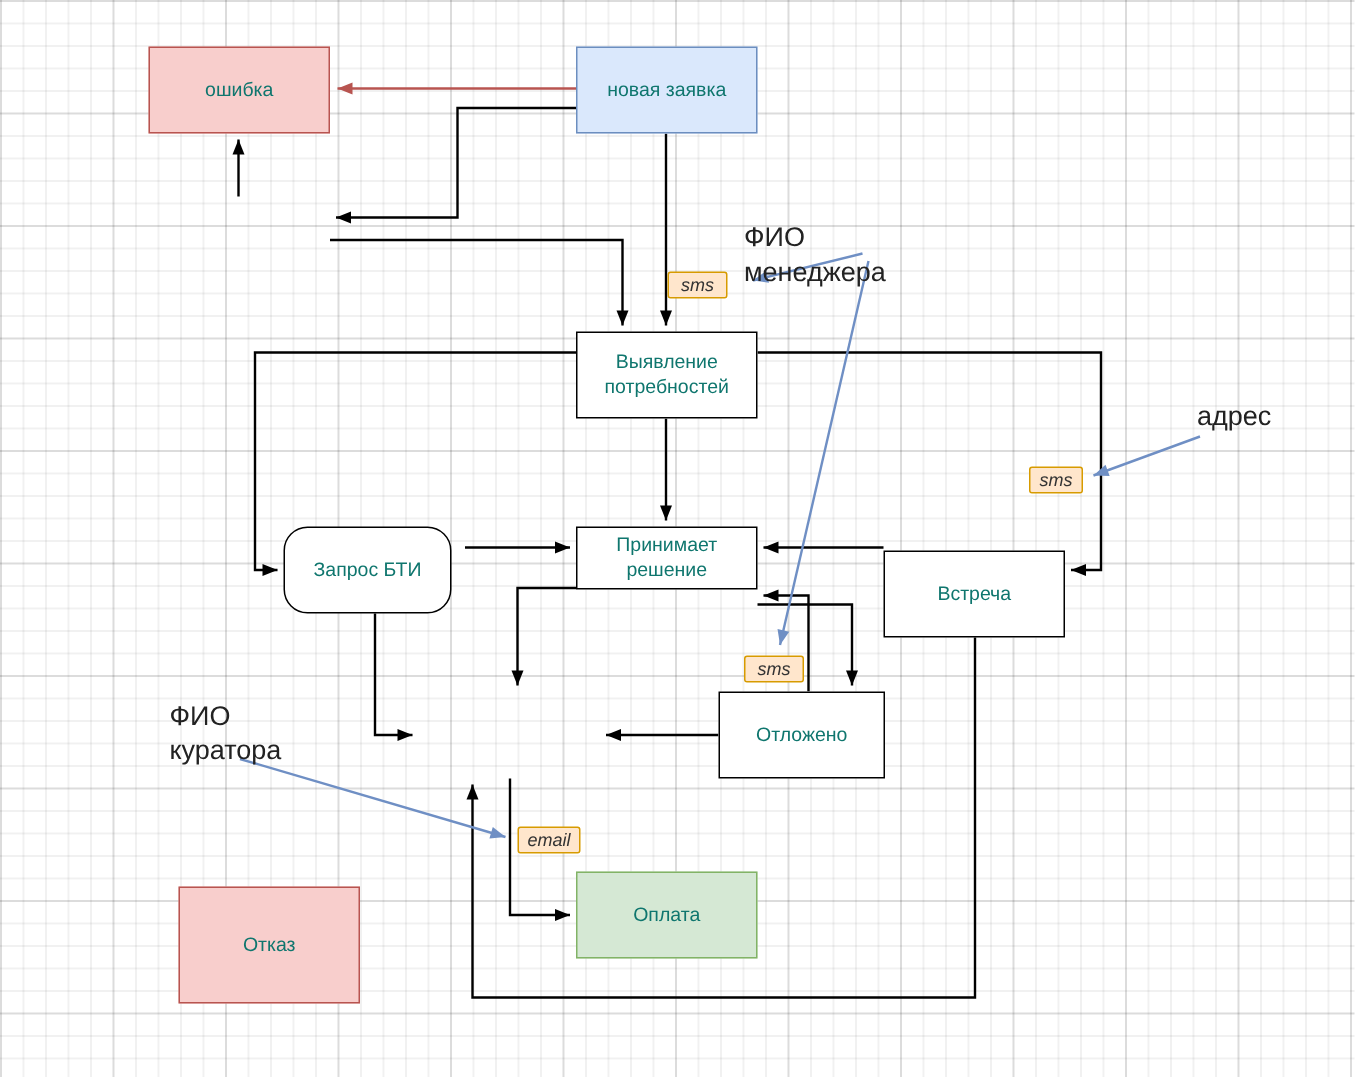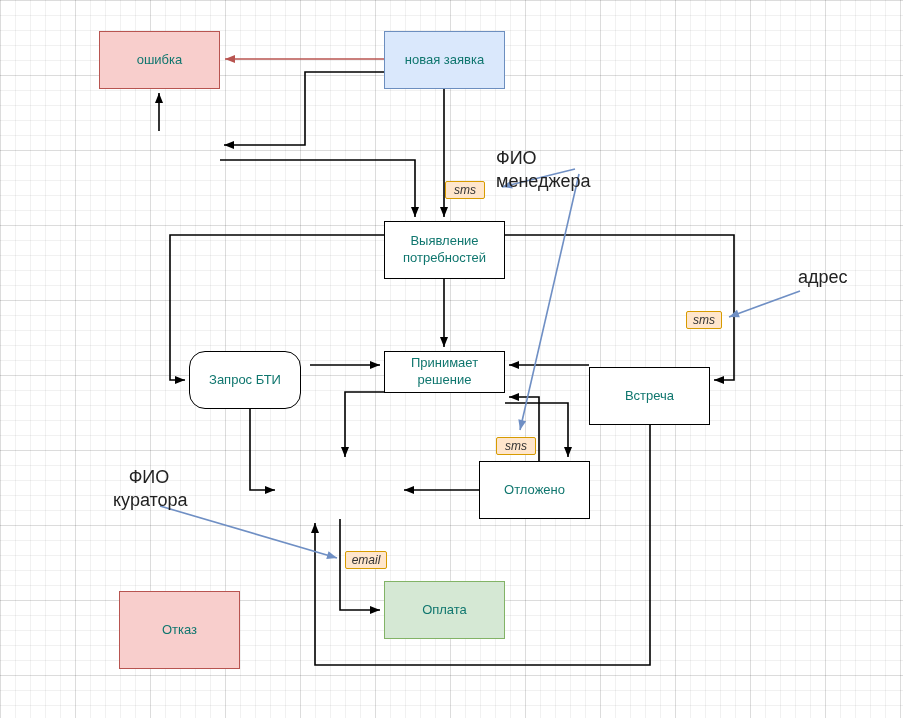--- a/index.html
+++ b/index.html
@@ -96,15 +96,15 @@
   <div class="node green" style="left:384px; top:581px; width:121px; height:58px;">Оплата</div>
   <div class="node red" style="left:119px; top:591px; width:121px; height:78px;">Отказ</div>
 
   <div class="tag" style="left:445px; top:181px; width:40px; height:18px;">sms</div>
   <div class="tag" style="left:686px; top:311px; width:36px; height:18px;">sms</div>
   <div class="tag" style="left:496px; top:437px; width:40px; height:18px;">sms</div>
   <div class="tag" style="left:345px; top:551px; width:42px; height:18px;">email</div>
 
   <div class="note" style="left:496px; top:147px; width:110px;">ФИО менеджера</div>
   <div class="note" style="left:766px; top:266px; width:60px;margin-left:32px;">адрес</div>
-  <div class="note" style="left:113px; top:466px; width:72px; text-align:center;">ФИО куратора</div>
+  <div class="note" style="left:113px; top:466px; width:72px; text-align:left;">ФИО куратора</div>
 
 </div>
 
 </body></html>

